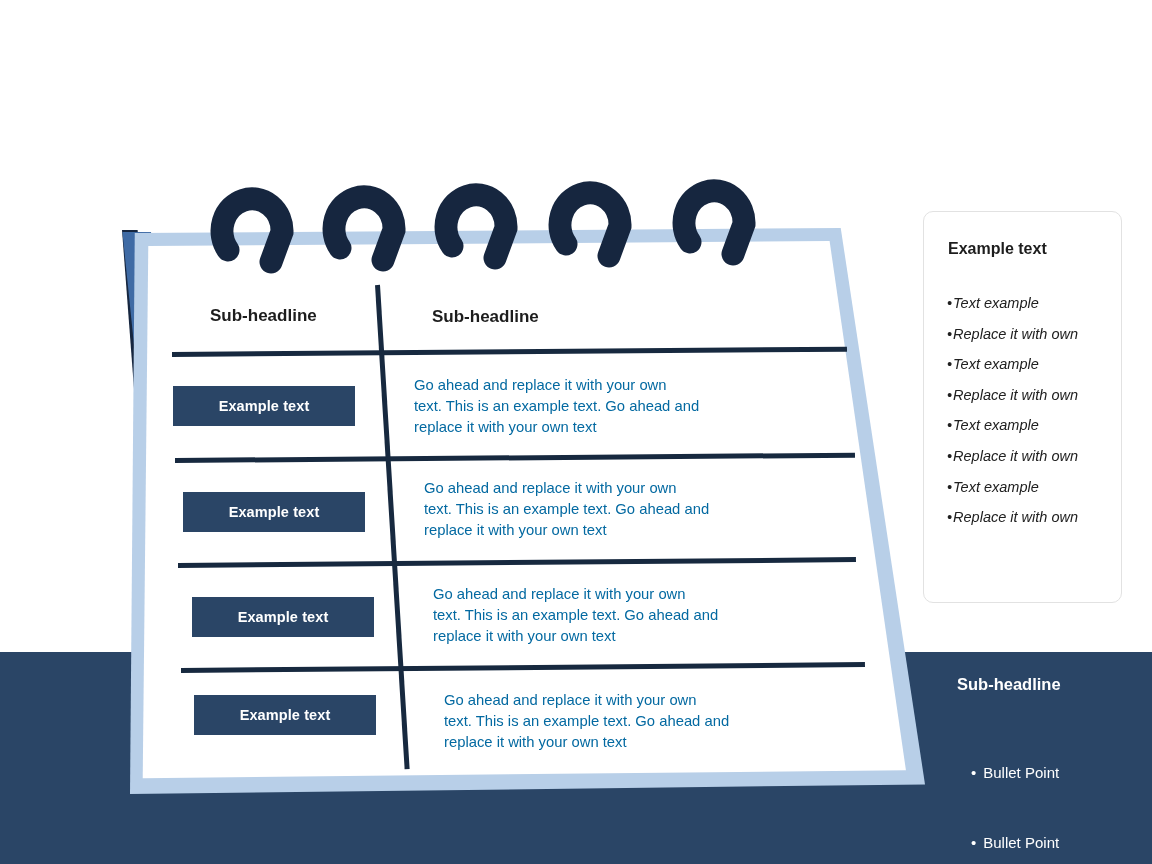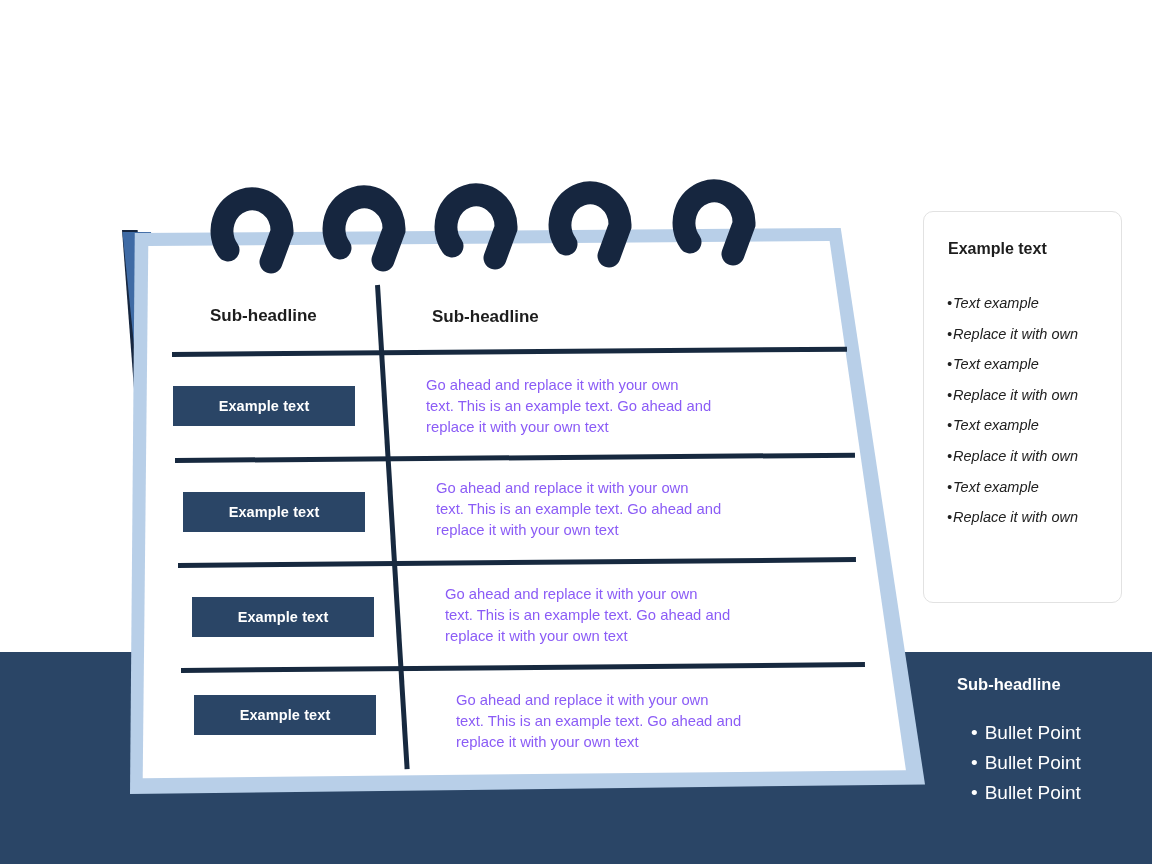--- a/index.html
+++ b/index.html
@@ -124,24 +124,23 @@
     width: 182px;
     height: 40px;
     letter-spacing: 0.1px;
   }
 
   
   .para {
     position: absolute;
     font-size: 14.8px;
     line-height: 21px;
-    color: #8b5cf6;
+    color: #0369a1;
     width: 320px;
     white-space: pre-line;
-    margin-left: 12px;
   }
 
   
   .side-card {
     position: absolute;
     left: 923px;
     top: 211px;
     width: 199px;
     height: 392px;
     background: #ffffff;
@@ -180,24 +179,25 @@
     font-size: 16.5px;
     font-weight: bold;
     color: #ffffff;
   }
   .bottom-list {
     position: absolute;
     left: 971px;
     top: 718px;
   }
   .bottom-list-item {
-    font-size: 19px;
+    font-size: 15px;
     color: #ffffff;
     line-height: 29.8px;
     white-space: nowrap;
+    margin-top: 40px;
   }
   .bottom-list-item .bul { margin-right: 7px; }
 </style>
 </head>
 <body>
 
 <div class="desk-band"></div>
 
 <div class="easel-leg-dark"></div>
 <div class="easel-leg-blue"></div>

